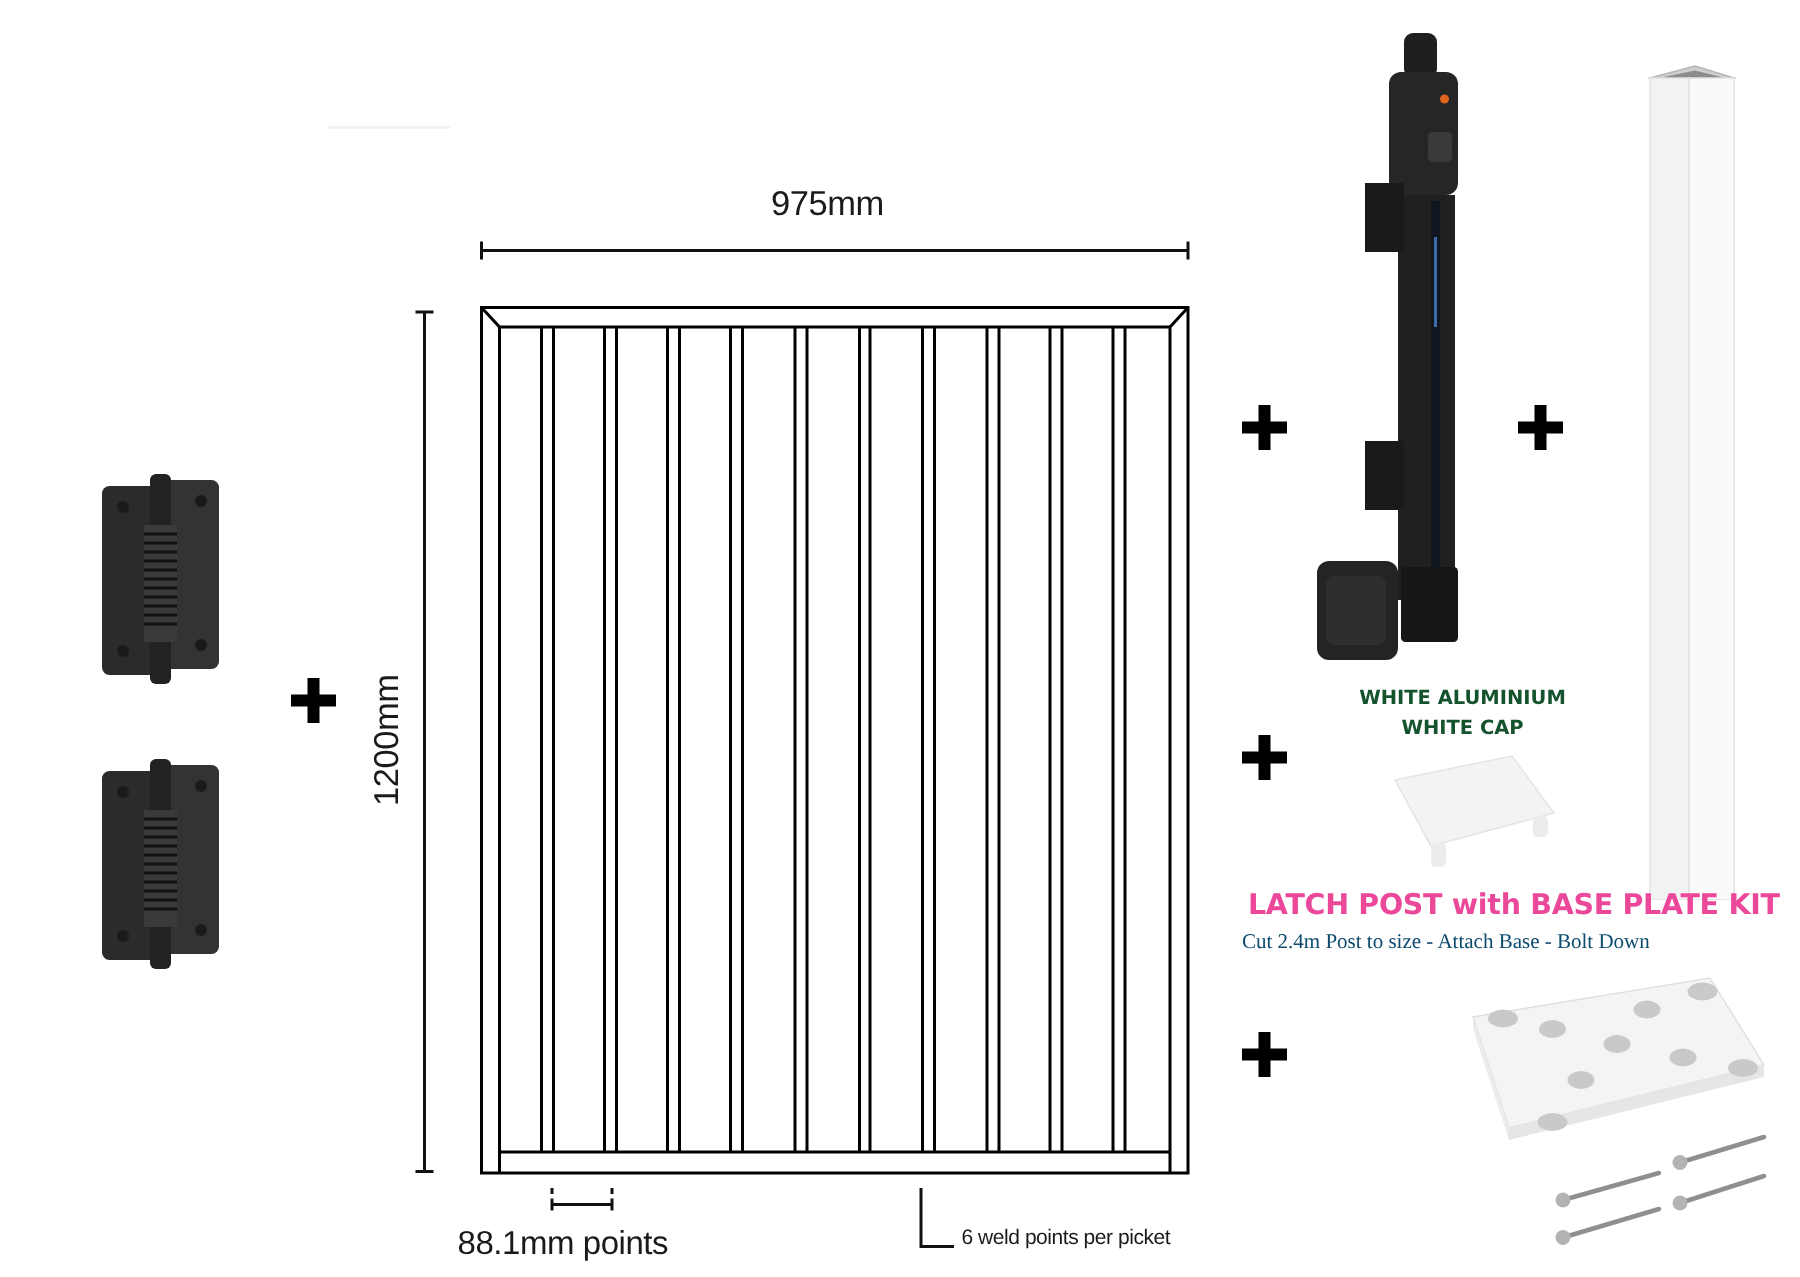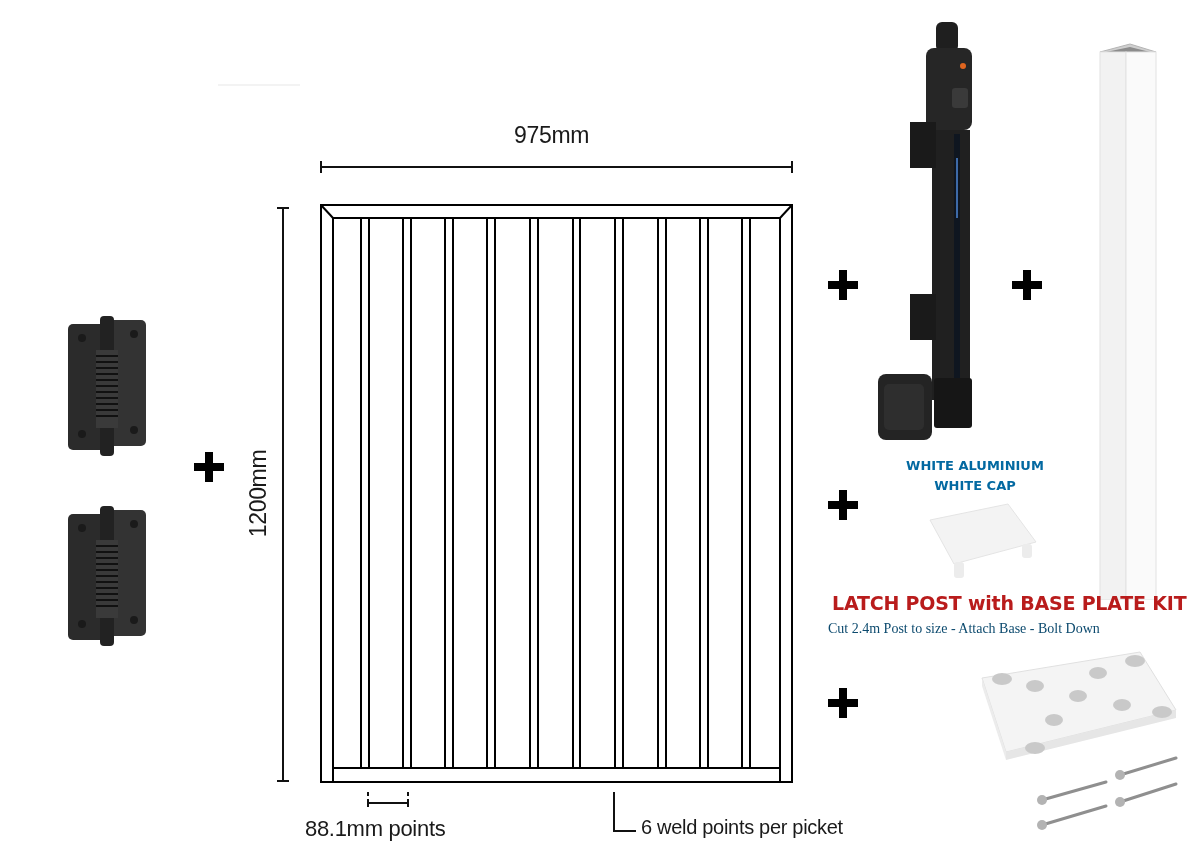--- a/index.html
+++ b/index.html
@@ -3,22 +3,22 @@
   <meta charset="utf-8">
   <style>
     html, body { margin: 0; padding: 0; background: #ffffff; }
     body { width: 1200px; height: 851px; position: relative; overflow: hidden; font-family: "Liberation Sans", sans-serif; color: #111; }
     .abs { position: absolute; }
     .dim-label { font-family: "Liberation Sans", sans-serif; font-size: 23px; color: #1a1a1a; letter-spacing: -0.3px; }
     .plus { position: absolute; width: 30px; height: 30px; }
     .plus::before, .plus::after { content: ""; position: absolute; background: #000; }
     .plus::before { left: 11px; top: 0; width: 8px; height: 30px; }
     .plus::after { left: 0; top: 11px; width: 30px; height: 8px; }
-    .caption-small { font-family: "DejaVu Sans", sans-serif; font-weight: bold; font-size: 13px; text-align: center; line-height: 20px; color: #0369a1; }
-    .caption-big { font-family: "DejaVu Sans", sans-serif; font-weight: bold; font-size: 19px; color: #b91c1c; white-space: nowrap; letter-spacing: -0.2px; }
+    .caption-small { font-family: "DejaVu Sans", sans-serif; font-weight: bold; font-size: 13px; text-align: center; line-height: 20px; color: #14532d; }
+    .caption-big { font-family: "DejaVu Sans", sans-serif; font-weight: bold; font-size: 19px; color: #ec4899; white-space: nowrap; letter-spacing: -0.2px; }
     .caption-sub { font-family: Liberation Serif, serif; font-size: 14px; color: #0c4a6e; white-space: nowrap; }
     .faint-line { position: absolute; left: 218px; top: 84px; width: 82px; height: 2px; background: #f3f3f3; }
   </style>
 </head>
 <body>
 
 <div class="faint-line"></div>
 
 <div class="abs dim-label" style="left:514px; top:122px;">975mm</div>
 <svg class="abs" style="left:318px; top:158px;" width="480" height="18">
@@ -71,21 +71,21 @@
   <line x1="6" y1="9" x2="6" y2="17" stroke="#111" stroke-width="2"></line>
   <line x1="46" y1="2" x2="46" y2="6" stroke="#111" stroke-width="2"></line>
   <line x1="46" y1="9" x2="46" y2="17" stroke="#111" stroke-width="2"></line>
   <line x1="6" y1="13" x2="46" y2="13" stroke="#111" stroke-width="2"></line>
 </svg>
 <div class="abs dim-label" style="left:305px; top:816px; font-size:22px;">88.1mm points</div>
 
 <svg class="abs" style="left:608px; top:792px;" width="30" height="46">
   <polyline points="6,0 6,39 28,39" stroke="#111" stroke-width="2" fill="none"></polyline>
 </svg>
-<div class="abs dim-label" style="left:641px; top:816px; font-size:20px;">6 weld points per picket</div>
+<div class="abs dim-label" style="left:641px; top:816px; font-size:14px;">6 weld points per picket</div>
 
 <svg class="abs" style="left:62px; top:310px;" width="90" height="148">
   <rect x="6" y="14" width="40" height="126" rx="5" fill="#2b2b2b"></rect>
   <rect x="44" y="10" width="40" height="126" rx="5" fill="#333"></rect>
   <rect x="38" y="6" width="14" height="140" rx="4" fill="#222"></rect>
   <rect x="34" y="40" width="22" height="78" fill="#3a3a3a"></rect>
   <g stroke="#111" stroke-width="2">
     <line x1="34" y1="46" x2="56" y2="46"></line>
       <line x1="34" y1="52" x2="56" y2="52"></line>
       <line x1="34" y1="58" x2="56" y2="58"></line>

